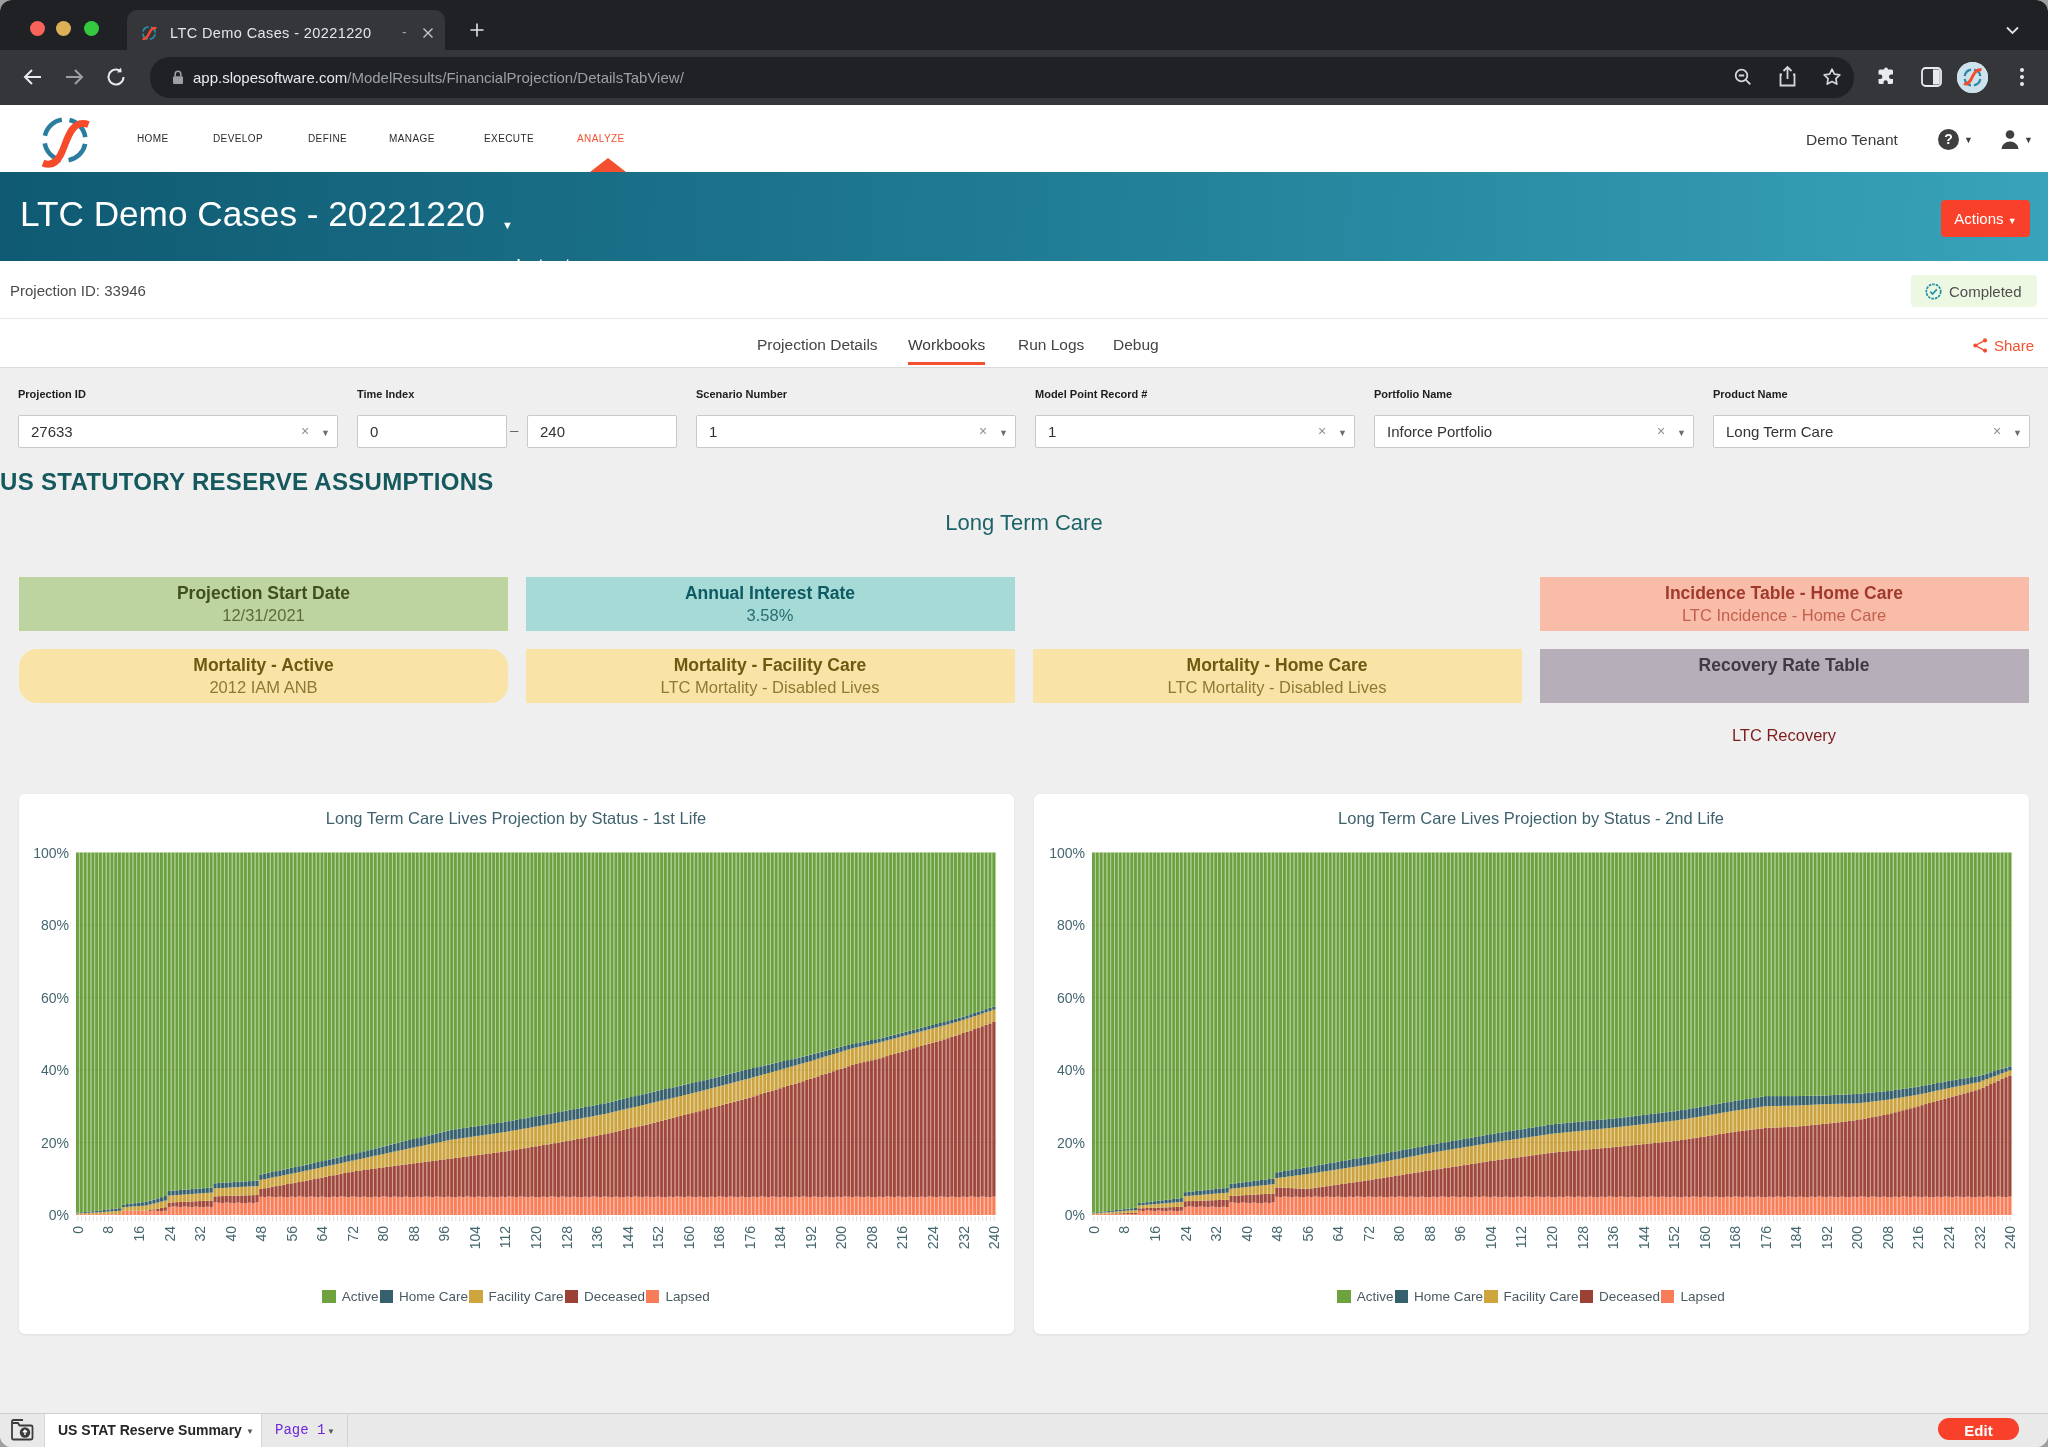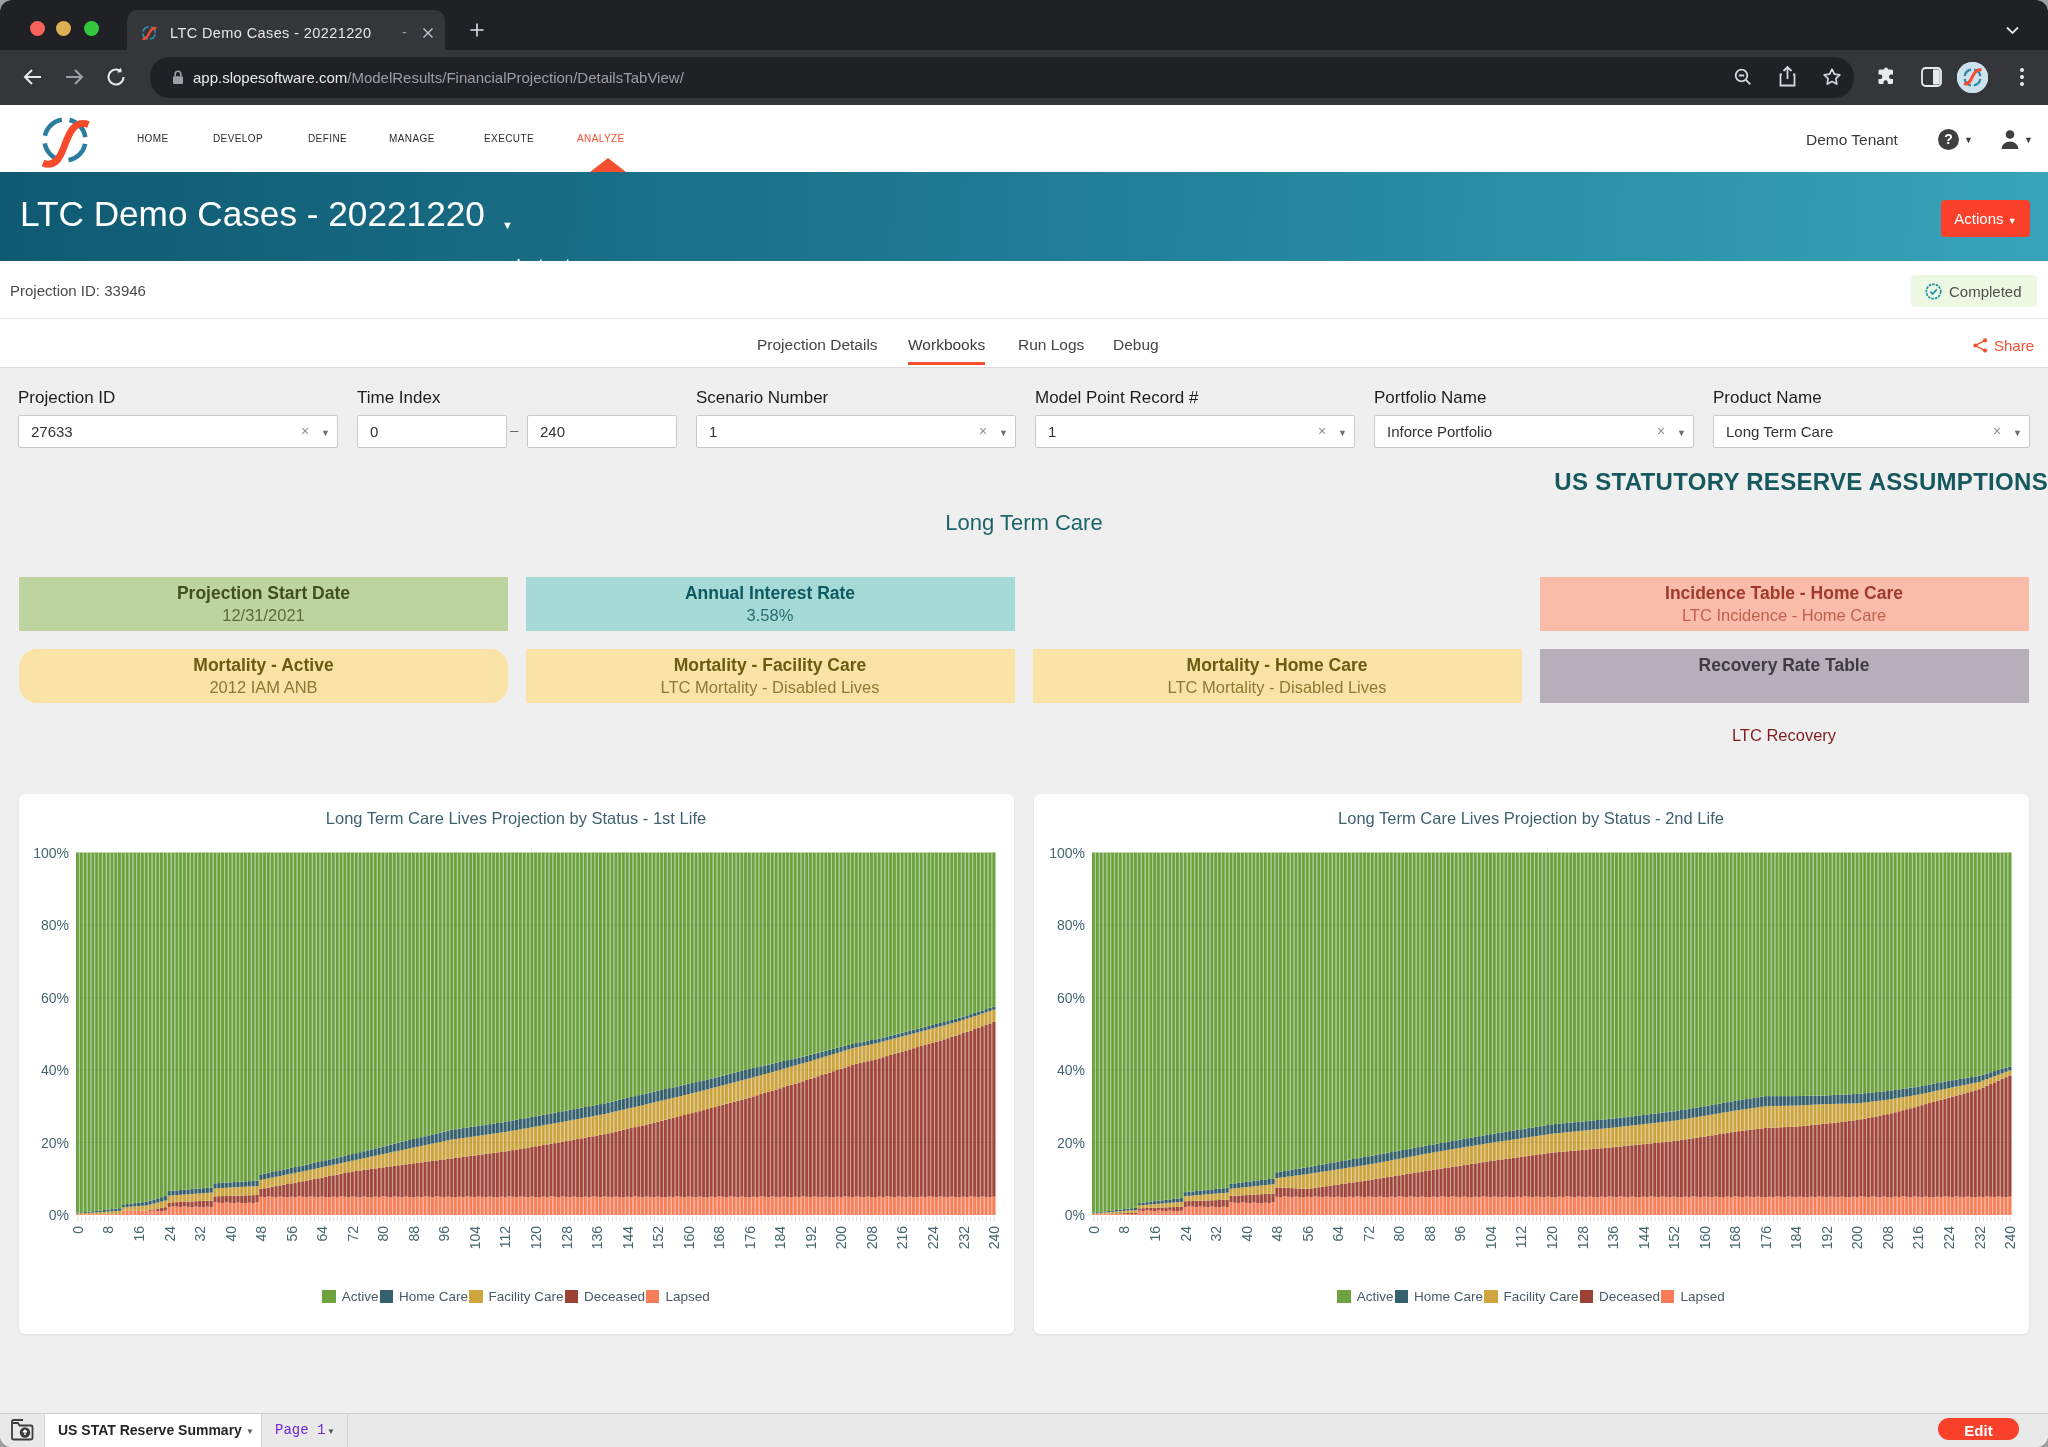--- a/index.html
+++ b/index.html
@@ -20,21 +20,21 @@
 
 .hero { left:0; top:172px; width:2048px; height:89px; background:linear-gradient(92deg,#0f5a72 0%,#1f7c94 50%,#38a3ba 100%); }
 .hero h1 { position:absolute; left:20px; top:22px; font-size:35.2px; font-weight:normal; color:#fff; letter-spacing:0px;}
 .btn { background:#f9402b; color:#fff; border-radius:4px; text-align:center; }
 
 .prow { left:0; top:261px; width:2048px; height:58px; background:#fff; border-bottom:1px solid #e6e6e6; }
 .tabsrow { left:0; top:319px; width:2048px; height:49px; background:#fff; border-bottom:1px solid #dadada; }
 .apptab { top:17px; font-size:15.5px; color:#454545; }
 .chip { left:1911px; top:275px; width:126px; height:32px; background:#edf8e3; border-radius:4px; }
 
-.flabel { top:388px; font-size:17px; font-weight:normal; color:#1d1d1d; }
+.flabel { top:388px; font-size:11px; font-weight:bold; color:#1d1d1d; }
 .finput { top:415px; height:33px; background:#fff; border:1px solid #c9c9c9; border-radius:2px; font-size:15px; color:#333; line-height:31px; padding-left:12px; }
 .xmark { position:absolute; top:0px; font-size:14px; color:#8e8e8e; }
 .caret { position:absolute; top:0px; font-size:9px; color:#6e6e6e; }
 
 .abox { width:489px; height:54px; text-align:center; }
 .abox .t { font-size:17.5px; font-weight:bold; padding-top:6px; }
 .abox .v { font-size:16.5px; padding-top:2px; }
 
 .card { background:#fff; border-radius:6px; box-shadow:0 1px 3px rgba(0,0,0,0.08); }
 .ctitle { top:809px; width:994px; text-align:center; font-size:16.5px; color:#3e616d; }
@@ -168,21 +168,21 @@
 <div class="abs" style="left:510px;top:421px;font-size:15px;color:#666;">–</div>
 <div class="abs finput" style="left:527px;width:150px;">240</div>
 <div class="abs flabel" style="left:696px;">Scenario Number</div>
 <div class="abs finput" style="left:696px;width:320px;">1<span class="xmark" style="left:282px;">×</span><span class="caret" style="left:302px;top:2px;">▼</span></div>
 <div class="abs flabel" style="left:1035px;">Model Point Record #</div>
 <div class="abs finput" style="left:1035px;width:320px;">1<span class="xmark" style="left:282px;">×</span><span class="caret" style="left:302px;top:2px;">▼</span></div>
 <div class="abs flabel" style="left:1374px;">Portfolio Name</div>
 <div class="abs finput" style="left:1374px;width:320px;">Inforce Portfolio<span class="xmark" style="left:282px;">×</span><span class="caret" style="left:302px;top:2px;">▼</span></div>
 <div class="abs flabel" style="left:1713px;">Product Name</div>
 <div class="abs finput" style="left:1713px;width:317px;">Long Term Care<span class="xmark" style="left:279px;">×</span><span class="caret" style="left:299px;top:2px;">▼</span></div>
-<div class="abs" style="left:0;top:468px;width:2048px;text-align:right;font-size:24px;font-weight:bold;color:#15595e;letter-spacing:0.3px;padding-left:45px;">US STATUTORY RESERVE ASSUMPTIONS</div>
+<div class="abs" style="left:0;top:468px;width:2048px;text-align:left;font-size:24px;font-weight:bold;color:#15595e;letter-spacing:0.3px;">US STATUTORY RESERVE ASSUMPTIONS</div>
 <div class="abs" style="left:0;top:510px;width:2048px;text-align:center;font-size:22px;color:#1d6468;">Long Term Care</div>
 <div class="abs abox" style="left:19px;top:576.5px;background:#bdd4a0;">
       <div class="t" style="color:#414f1c;">Projection Start Date</div>
       <div class="v" style="color:#5c6c34;">12/31/2021</div>
     </div>
 <div class="abs abox" style="left:525.5px;top:576.5px;background:#a6dad7;">
       <div class="t" style="color:#0e5a62;">Annual Interest Rate</div>
       <div class="v" style="color:#286d71;">3.58%</div>
     </div>
 <div class="abs abox" style="left:1539.5px;top:576.5px;background:#f9bca9;">

